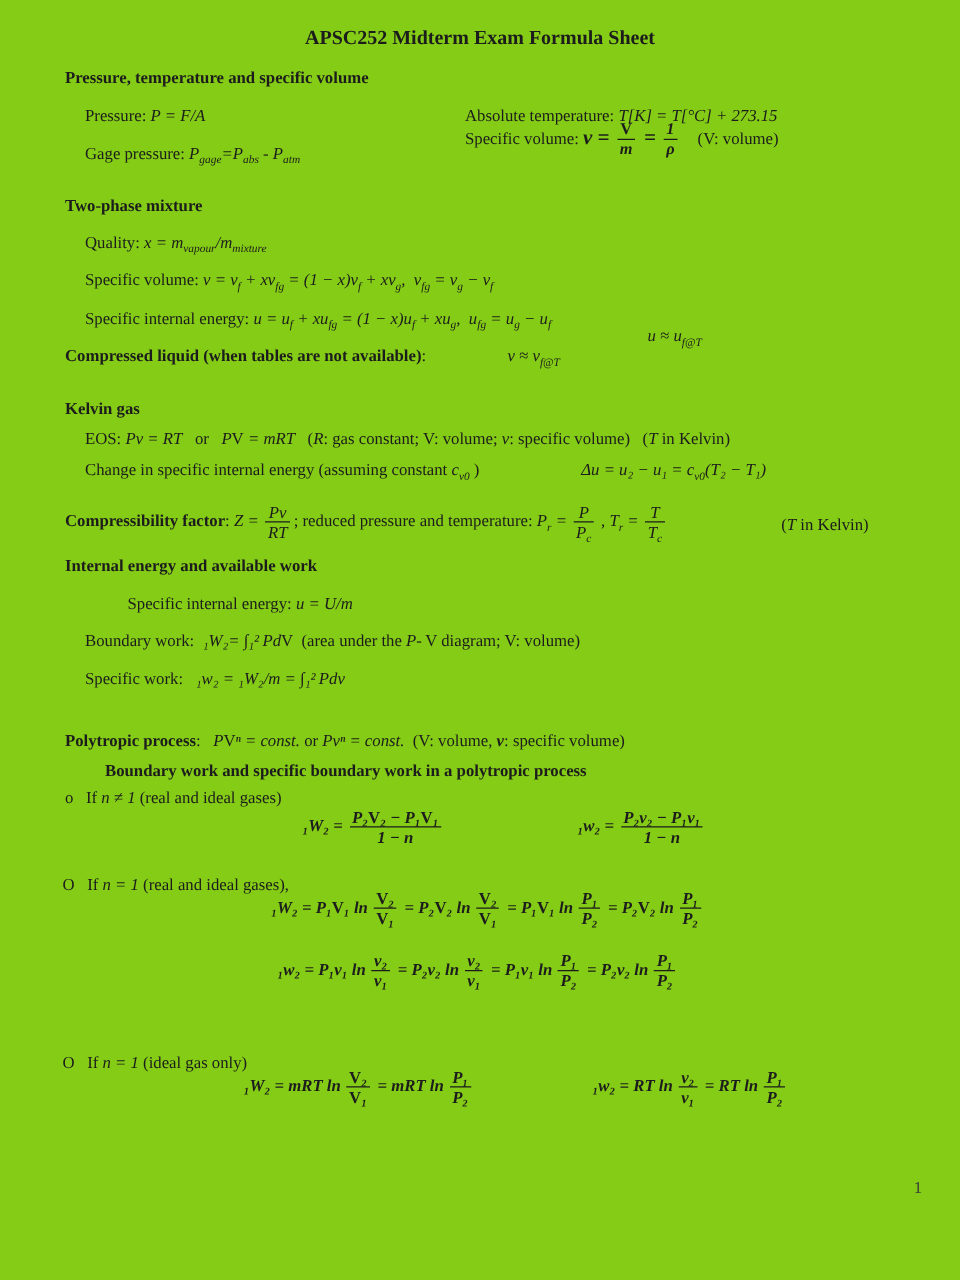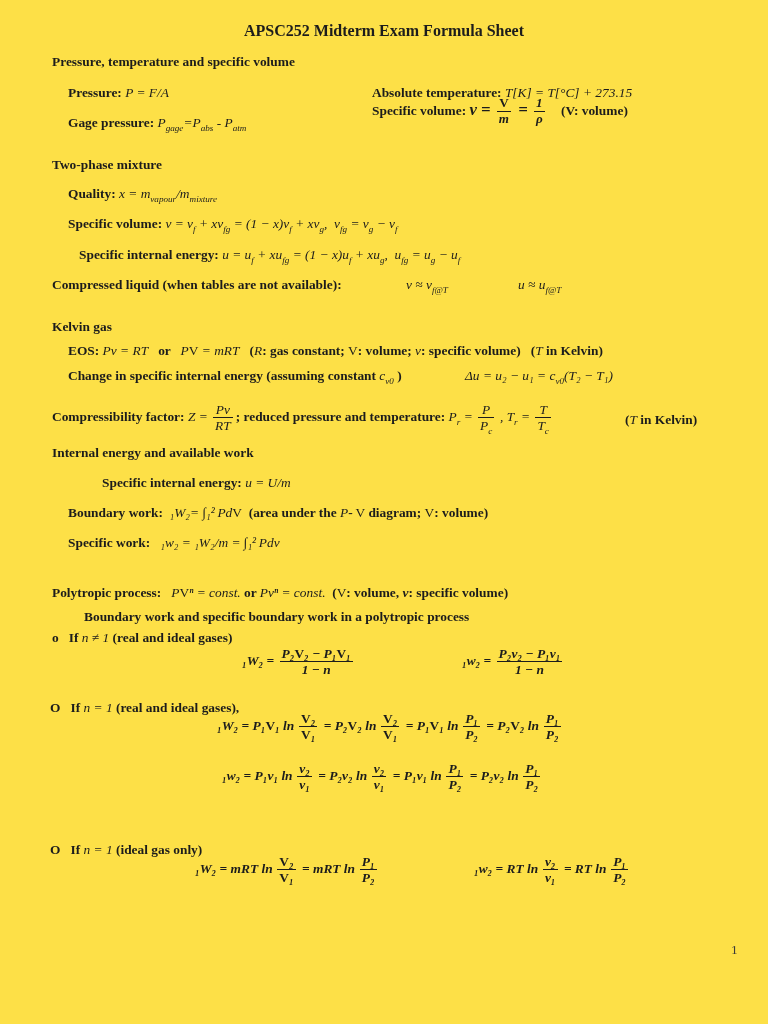--- a/index.html
+++ b/index.html
@@ -1,21 +1,21 @@
 <!DOCTYPE html>
 <html><head>
 <meta charset="utf-8">
 <style>
   html,body{margin:0;padding:0;background:#fff;}
   body{width:768px;height:1024px;position:relative;overflow:hidden;
        font-family:"Liberation Serif","DejaVu Serif",serif;color:#1c1c1c;}
-  .page{position:absolute;inset:0;background:#fde047;}
+  .page{position:absolute;inset:0;background:#84cc16;}
   .line{position:absolute;white-space:nowrap;font-size:13.4px;line-height:1.3;}
   .title{font-size:16px;}
-  .s-r{font-style:normal;font-weight:bold;}
+  .s-r{font-style:normal;font-weight:normal;}
   .s-rb{font-style:normal;font-weight:bold;}
   .s-m{font-style:italic;}
   .s-b{font-style:italic;font-weight:bold;}
   .s-B{font-style:italic;font-weight:bold;font-size:1.25em;}
   .up{font-style:normal;}
   sub,sup{font-size:68%;line-height:0;}
   .frac{display:inline-block;vertical-align:middle;text-align:center;
         margin:0 3px 0 2px;line-height:1.12;}
   .fn{display:block;padding:0 2px;}
   .fd{display:block;border-top:1px solid currentColor;padding:0 2px;}
@@ -29,24 +29,24 @@
   <div id="lines">
       <div class="line title" style="left: 0px; top: 21px; width: 768px; text-align: center;"><span class="s-rb">APSC252 Midterm Exam Formula Sheet</span></div>
       <div class="line" style="left: 52px; top: 53px;"><span class="s-rb">Pressure, temperature and specific volume</span></div>
       <div class="line" style="left: 68px; top: 84px;"><span class="s-r">Pressure: </span><span class="s-m">P = F/A</span></div>
       <div class="line" style="left: 372px; top: 84px;"><span class="s-r">Absolute temperature: </span><span class="s-m">T[K] = T[°C] + 273.15</span></div>
       <div class="line" style="left: 68px; top: 114px;"><span class="s-r">Gage pressure: </span><span class="s-m">P<sub>gage</sub>=P<sub>abs</sub> - P<sub>atm</sub></span></div>
       <div class="line" style="left: 372px; top: 96px;"><span class="s-r">Specific volume: </span><span class="s-B">v = <span class="frac"><span class="fn"><span class="up">V</span></span><span class="fd">m</span></span> = <span class="frac"><span class="fn">1</span><span class="fd">ρ</span></span></span><span class="s-r"> (<span class="up">V</span>: volume)</span></div>
       <div class="line" style="left: 52px; top: 156px; text-align: right;"><span class="s-rb">Two-phase mixture</span></div>
       <div class="line" style="left: 68px; top: 185px;"><span class="s-r">Quality: </span><span class="s-m">x = m<sub>vapour</sub>/m<sub>mixture</sub></span></div>
       <div class="line" style="left: 68px; top: 215px;"><span class="s-r">Specific volume: </span><span class="s-m">v = v<sub>f</sub> + xv<sub>fg</sub> = (1 − x)v<sub>f</sub> + xv<sub>g</sub>, v<sub>fg</sub> = v<sub>g</sub> − v<sub>f</sub></span></div>
-      <div class="line" style="left: 79px; top: 246px;"><span class="s-r">Specific internal energy: </span><span class="s-m">u = u<sub>f</sub> + xu<sub>fg</sub> = (1 − x)u<sub>f</sub> + xu<sub>g</sub>, u<sub>fg</sub> = u<sub>g</sub> − u<sub>f</sub></span></div>
+      <div class="line" style="left: 68px; top: 246px;"><span class="s-r">Specific internal energy: </span><span class="s-m">u = u<sub>f</sub> + xu<sub>fg</sub> = (1 − x)u<sub>f</sub> + xu<sub>g</sub>, u<sub>fg</sub> = u<sub>g</sub> − u<sub>f</sub></span></div>
       <div class="line" style="left: 52px; top: 276px;"><span class="s-rb">Compressed liquid (when tables are not available)</span><span class="s-r">:</span></div>
       <div class="line" style="left: 406px; top: 276px;"><span class="s-m">v ≈ v<sub>f@T</sub></span></div>
-      <div class="line" style="left: 518px; top: 276px;"><span class="s-m">u ≈ u<sub>f@T</sub></span></div>
+      <div class="line" style="left: 518px; top: 260px;"><span class="s-m">u ≈ u<sub>f@T</sub></span></div>
       <div class="line" style="left: 52px; top: 318px;"><span class="s-rb">Kelvin gas</span></div>
       <div class="line" style="left: 68px; top: 342px;"><span class="s-r">EOS: </span><span class="s-m">Pv = RT</span><span class="s-r">  or  </span><span class="s-m">P<span class="up">V</span> = mRT</span><span class="s-r">  (</span><span class="s-m">R</span><span class="s-r">: gas constant; </span><span class="s-m"><span class="up">V</span></span><span class="s-r">: volume; </span><span class="s-m">v</span><span class="s-r">: specific volume)  (</span><span class="s-m">T</span><span class="s-r"> in Kelvin)</span></div>
       <div class="line" style="left: 68px; top: 367px;"><span class="s-r">Change in specific internal energy (assuming constant </span><span class="s-m">c<sub>v0</sub></span><span class="s-r"> )</span></div>
       <div class="line" style="left: 465px; top: 367px;"><span class="s-m">Δu = u₂ − u₁ = c<sub>v0</sub>(T₂ − T₁)</span></div>
       <div class="line" style="left: 52px; top: 402px;"><span class="s-rb">Compressibility factor</span><span class="s-r">: </span><span class="s-m">Z = <span class="frac"><span class="fn">Pv</span><span class="fd">RT</span></span></span><span class="s-r">; reduced pressure and temperature: </span><span class="s-m">P<sub>r</sub> = <span class="frac"><span class="fn">P</span><span class="fd">P<sub>c</sub></span></span> , T<sub>r</sub> = <span class="frac"><span class="fn">T</span><span class="fd">T<sub>c</sub></span></span></span></div>
       <div class="line" style="left: 625px; top: 411px;"><span class="s-r">(</span><span class="s-m">T</span><span class="s-r"> in Kelvin)</span></div>
       <div class="line" style="left: 52px; top: 444px;"><span class="s-rb">Internal energy and available work</span></div>
       <div class="line" style="left: 68px; top: 474px; margin-left: 34px;"><span class="s-r">Specific internal energy: </span><span class="s-m">u = U/m</span></div>
       <div class="line" style="left: 68px; top: 504px;"><span class="s-r">Boundary work: </span><span class="s-m">₁W₂= ∫₁² Pd<span class="up">V</span> </span><span class="s-r">(area under the </span><span class="s-m">P</span><span class="s-r">- </span><span class="s-m"><span class="up">V</span></span><span class="s-r"> diagram; </span><span class="s-m"><span class="up">V</span></span><span class="s-r">: volume)</span></div>
       <div class="line" style="left: 68px; top: 534px;"><span class="s-r">Specific work:  </span><span class="s-m">₁w₂ = ₁W₂/m = ∫₁² Pdv</span></div>

